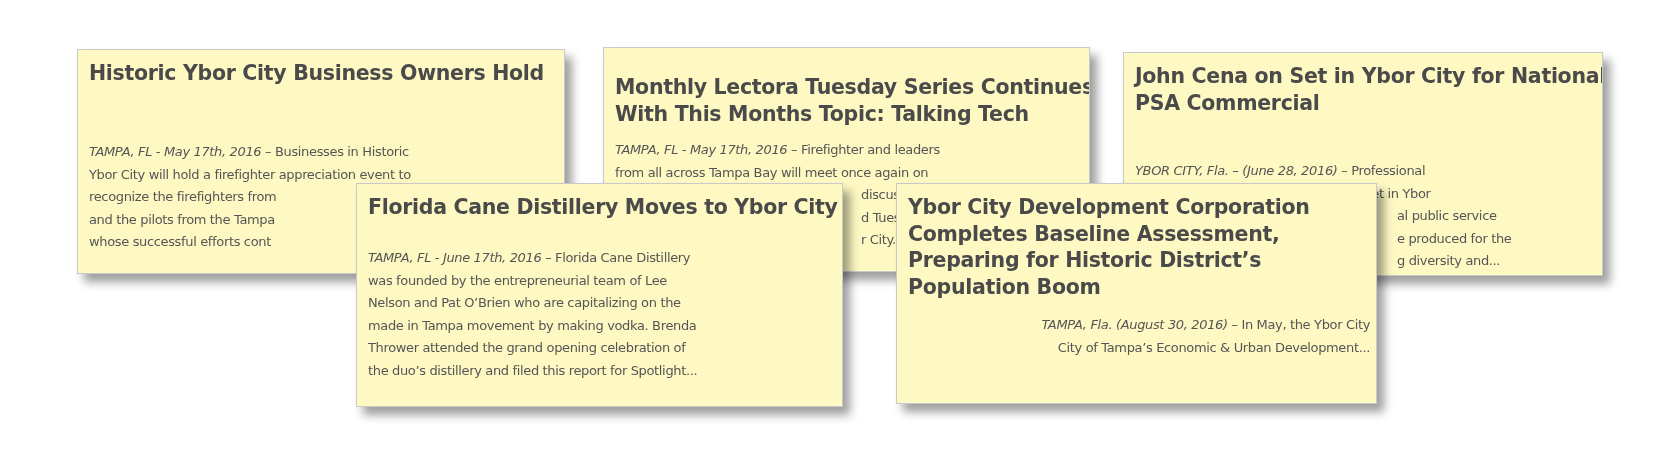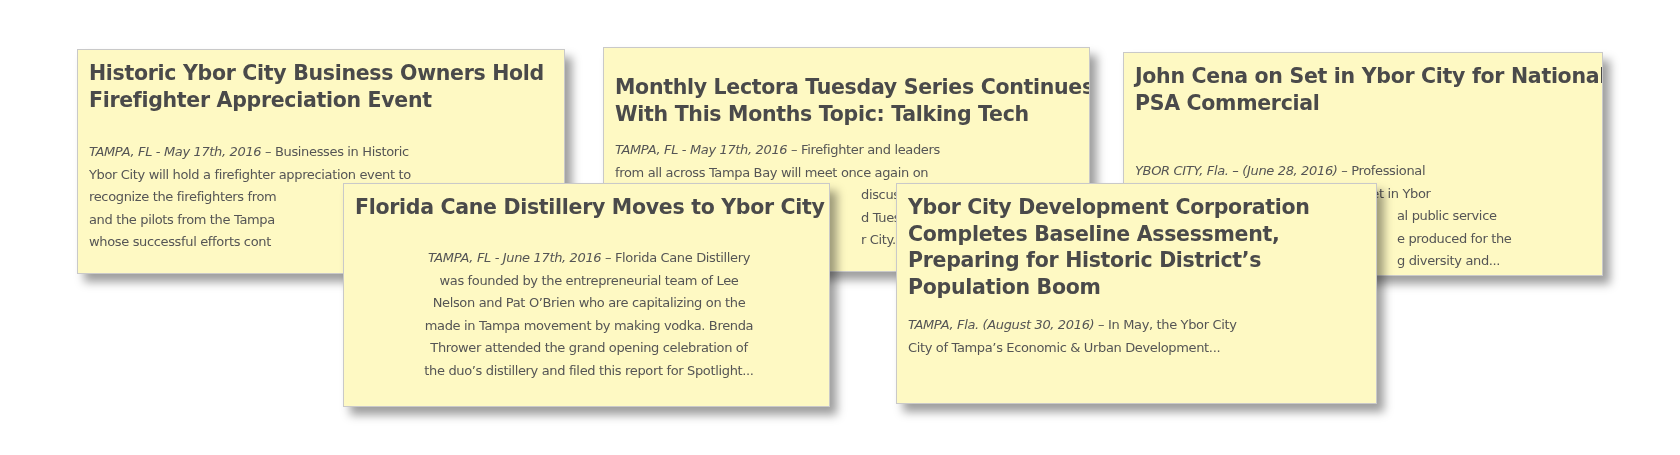--- a/index.html
+++ b/index.html
@@ -54,41 +54,40 @@
     white-space: nowrap;
   }
   .dateline {
     font-style: italic;
   }
 
   
   #card-1 { left: 77px;  top: 49px;  width: 488px; height: 225px; z-index: 1; }
   #card-2 { left: 603px; top: 47px;  width: 487px; height: 225px; z-index: 1; }
   #card-3 { left: 1123px; top: 52px; width: 480px; height: 224px; z-index: 1; }
-  #card-4 { left: 343px; top: 183px; width: 487px; height: 224px; z-index: 3; text-align: center; }
+  #card-4 { left: 356px; top: 183px; width: 487px; height: 224px; z-index: 3; }
   #card-5 { left: 896px; top: 183px; width: 481px; height: 221px; z-index: 3; }
 
   #card-1 .card-title { top: 10px; }
   #card-1 .card-body  { top: 91px; }
   #card-2 .card-title { top: 26px; }
   #card-2 .card-body  { top: 91px; }
   #card-3 .card-title { top: 10px; }
   #card-3 .card-body  { top: 107px; }
   #card-4 .card-title { top: 10px; }
   #card-4 .card-body  { top: 63px; }
   #card-5 .card-title { top: 10px; }
-  #card-5 .card-body  { top: 130px; }
+  #card-5 .card-body  { top: 130px; text-align: right; }
 </style>
 </head>
 <body>
 
 <div class="card" id="card-1">
   <h2 class="card-title">
     <span class="tline">Historic Ybor City Business Owners Hold</span>
-    <span class="tline">Firefighter Appreciation Event</span>
   </h2>
   <p class="card-body">
     <span class="bline"><span class="dateline">TAMPA, FL - May 17th, 2016</span><span> – Businesses in Historic</span></span>
     <span class="bline">Ybor City will hold a firefighter appreciation event to</span>
     <span class="bline">recognize the firefighters from</span>
     <span class="bline">and the pilots from the Tampa</span>
     <span class="bline">whose successful efforts cont</span>
   </p>
 </div>
 

